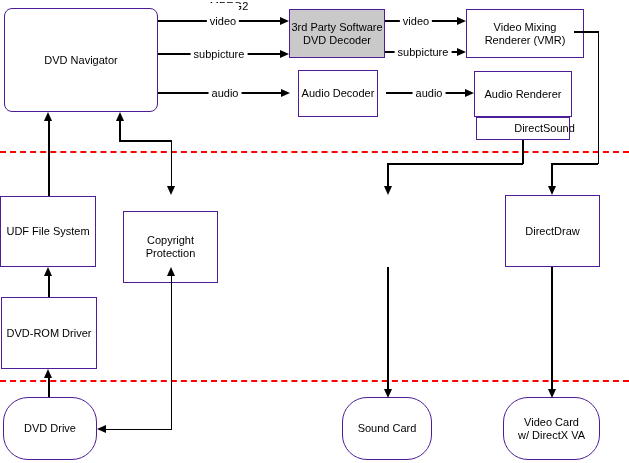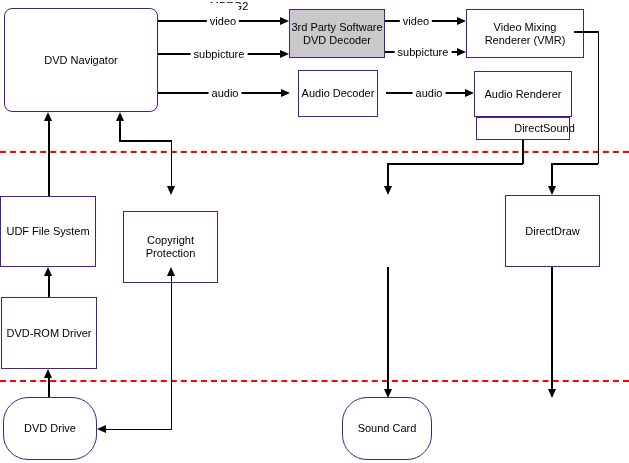--- a/index.html
+++ b/index.html
@@ -62,20 +62,22 @@
 
 
   <div class="node" style="left:1px;top:297px;width:96px;height:72px;">DVD-ROM Driver</div>
 
   <div class="node" style="left:505px;top:195px;width:95px;height:72px;">DirectDraw</div>
 
   <div class="node rounded" style="left:342px;top:397px;width:90px;height:63px;">Sound Card</div>
 
   <div class="node rounded" style="left:3px;top:397px;width:94px;height:63px;">DVD Drive</div>
 
+  <div class="node rounded" style="left:503px;top:397px;width:97px;height:63px;">Video Card
+w/ DirectX VA</div>
 
   <div class="hline" style="left:158px;top:20px;width:123px;"></div>
   <div class="ah right" style="left:280px;top:16.5px;"></div>
 
   <div class="hline" style="left:158px;top:53px;width:123px;"></div>
   <div class="ah right" style="left:280px;top:49.5px;"></div>
 
   <div class="hline" style="left:158px;top:92px;width:124px;"></div>
   <div class="ah right" style="left:281px;top:88.5px;"></div>
 

